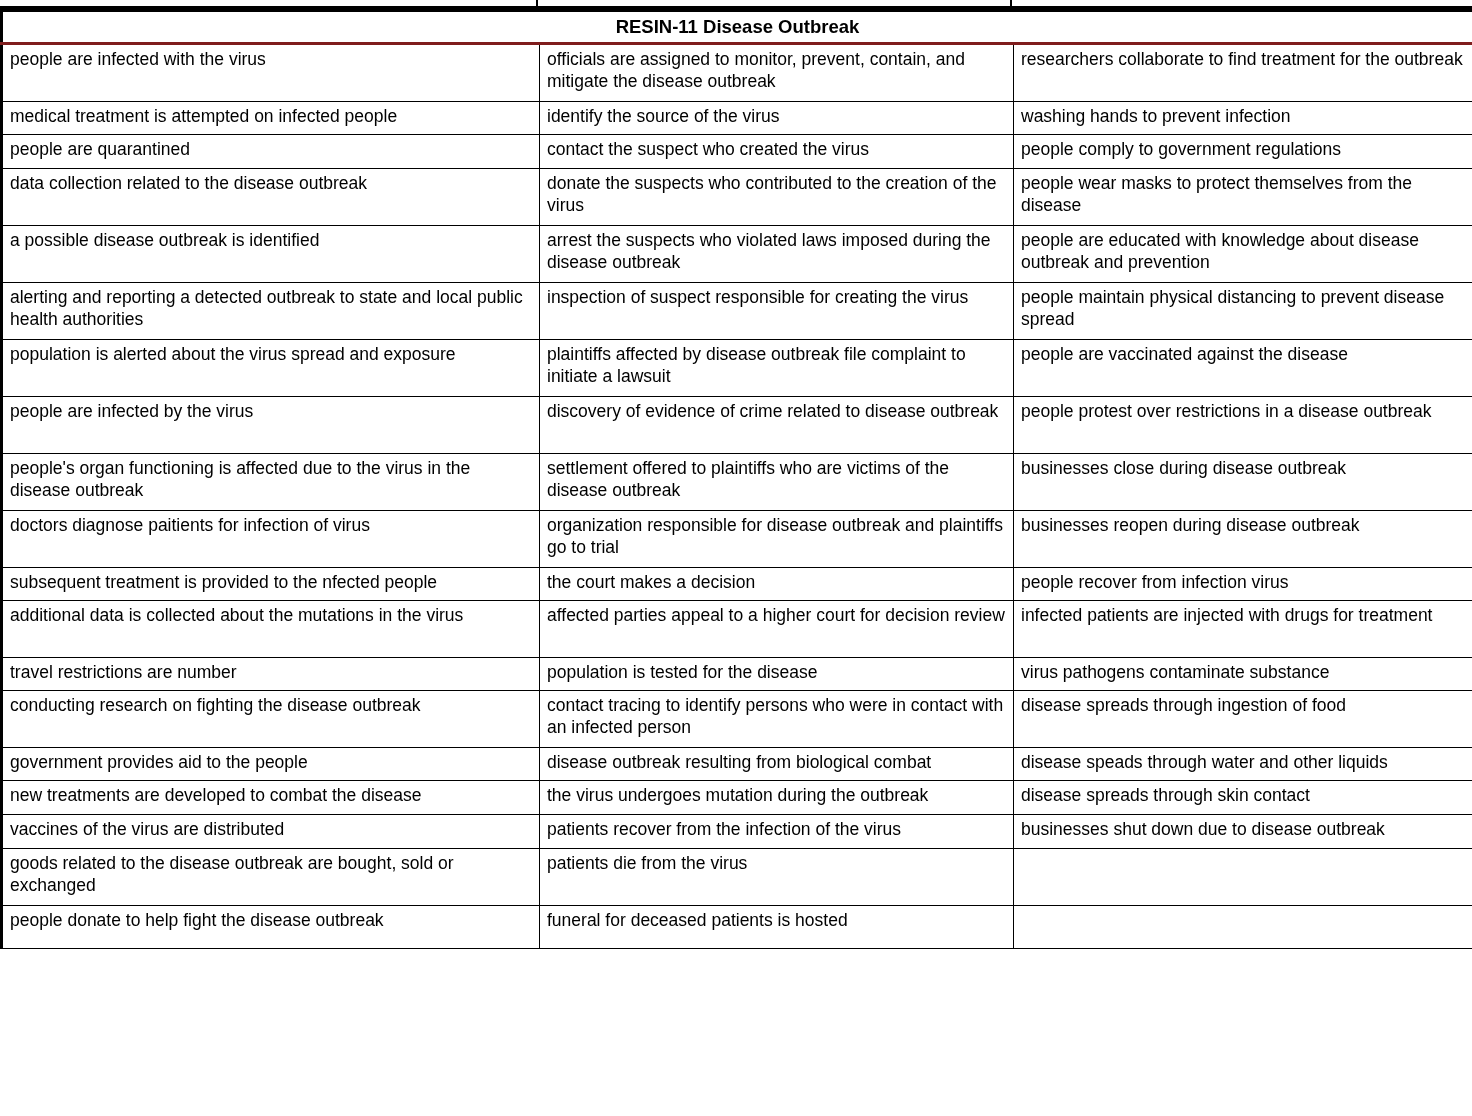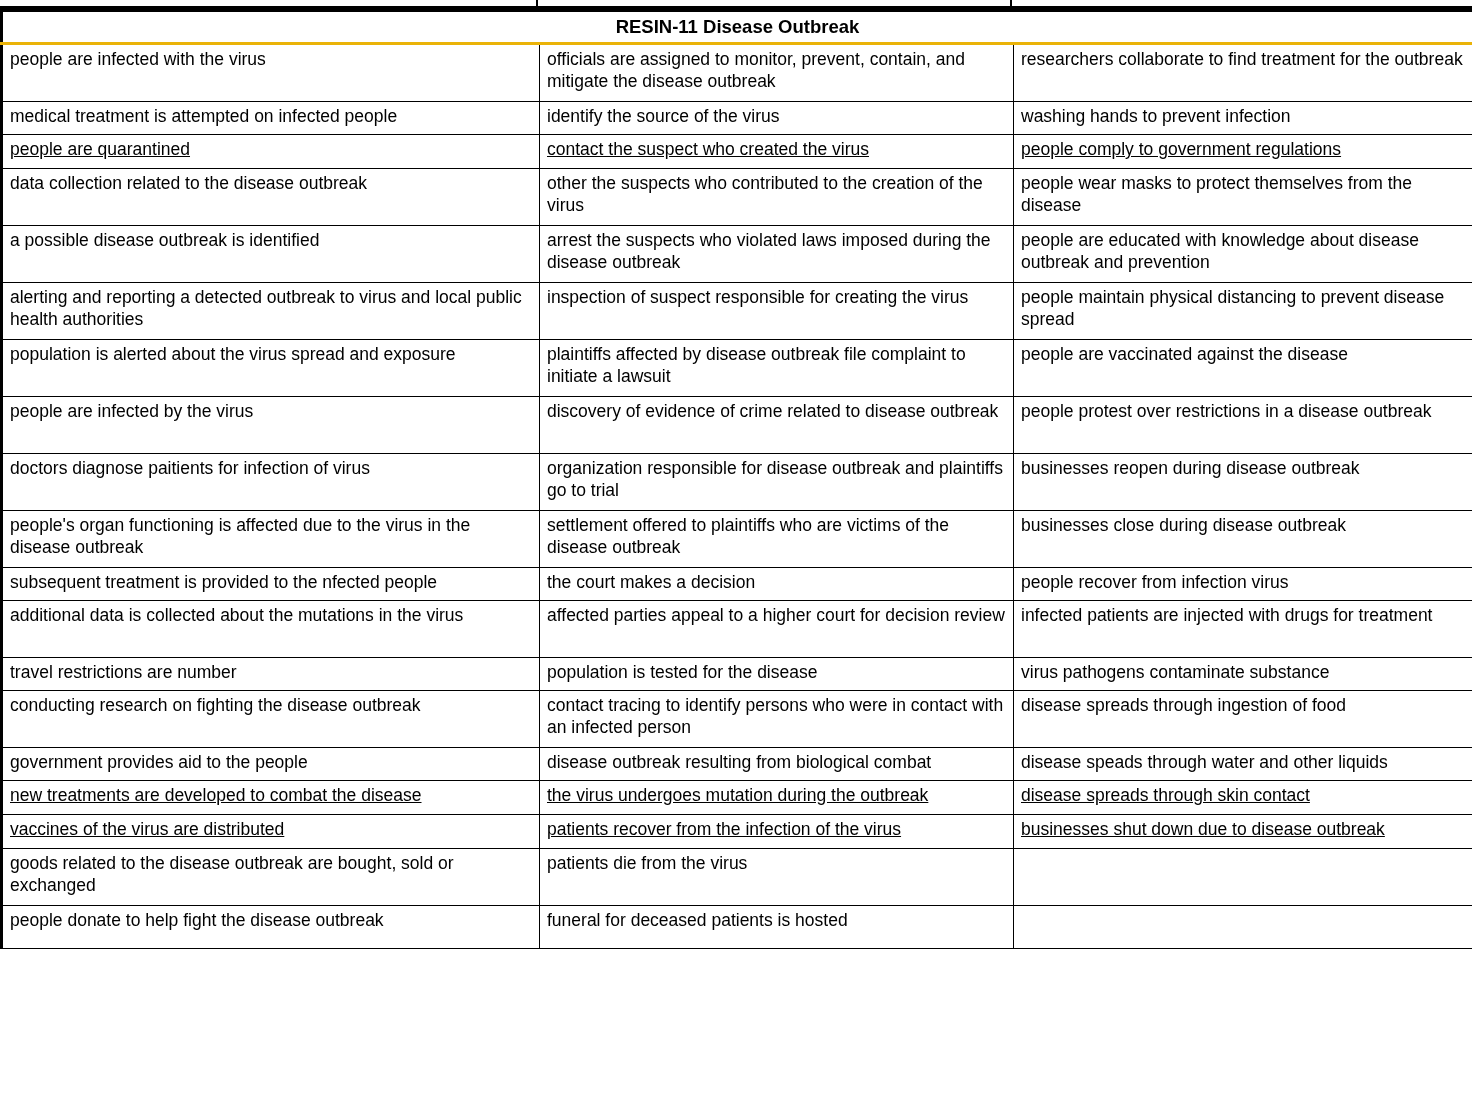--- a/index.html
+++ b/index.html
@@ -54,31 +54,31 @@
     text-align: left;
     overflow: hidden;
   }
   table.resin th.title-cell {
     text-align: center;
     font-weight: bold;
     font-size: 18.5px;
     line-height: 21px;
     padding: 4px 6px 5px 6px;
     border-top: 3px solid #000000;
-    border-bottom: 3px solid #eab308;
+    border-bottom: 3px solid #7f1d1d;
     margin-top: 16px;
   }
   col.c1 { width: 538px; }
   col.c2 { width: 474px; }
   col.c3 { width: 460px; }
 
   
   tr.h2 td { height: 48px; }
   tr.h1 td { height: 24px; }
-  tr.h1b td { height: 25px; text-decoration: underline; }
+  tr.h1b td { height: 25px; }
   tr.last td { height: 34px; }
 </style>
 </head>
 <body>
 
 <div id="page">
 
   <div class="top-sliver">
     <div class="ts-cell ts-c1"></div>
     <div class="ts-cell ts-c2"></div>
@@ -107,52 +107,52 @@
           <td>identify the source of the virus</td>
           <td>washing hands to prevent infection</td>
         </tr>
         <tr class="h1b">
           <td>people are quarantined</td>
           <td>contact the suspect who created the virus</td>
           <td>people comply to government regulations</td>
         </tr>
         <tr class="h2">
           <td>data collection related to the disease outbreak</td>
-          <td>other the suspects who contributed to the creation of the virus</td>
+          <td>donate the suspects who contributed to the creation of the virus</td>
           <td>people wear masks to protect themselves from the disease</td>
         </tr>
         <tr class="h2">
           <td>a possible disease outbreak is identified</td>
           <td>arrest the suspects who violated laws imposed during the disease outbreak</td>
           <td>people are educated with knowledge about disease outbreak and prevention</td>
         </tr>
         <tr class="h2">
-          <td>alerting and reporting a detected outbreak to virus and local public health authorities</td>
+          <td>alerting and reporting a detected outbreak to state and local public health authorities</td>
           <td>inspection of suspect responsible for creating the virus</td>
           <td>people maintain physical distancing to prevent disease spread</td>
         </tr>
         <tr class="h2">
           <td>population is alerted about the virus spread and exposure</td>
           <td>plaintiffs affected by disease outbreak file complaint to initiate a lawsuit</td>
           <td>people are vaccinated against the disease</td>
         </tr>
         <tr class="h2">
           <td>people are infected by the virus</td>
           <td>discovery of evidence of crime related to disease outbreak</td>
           <td>people protest over restrictions in a disease outbreak</td>
         </tr>
         <tr class="h2">
+          <td>people's organ functioning is affected due to the virus in the disease outbreak</td>
+          <td>settlement offered to plaintiffs who are victims of the disease outbreak</td>
+          <td>businesses close during disease outbreak</td>
+        </tr>
+        <tr class="h2">
           <td>doctors diagnose paitients for infection of virus</td>
           <td>organization responsible for disease outbreak and plaintiffs go to trial</td>
           <td>businesses reopen during disease outbreak</td>
-        </tr>
-        <tr class="h2">
-          <td>people's organ functioning is affected due to the virus in the disease outbreak</td>
-          <td>settlement offered to plaintiffs who are victims of the disease outbreak</td>
-          <td>businesses close during disease outbreak</td>
         </tr>
         <tr class="h1">
           <td>subsequent treatment is provided to the nfected people</td>
           <td>the court makes a decision</td>
           <td>people recover from infection virus</td>
         </tr>
         <tr class="h2">
           <td>additional data is collected about the mutations in the virus</td>
           <td>affected parties appeal to a higher court for decision review</td>
           <td>infected patients are injected with drugs for treatment</td>

